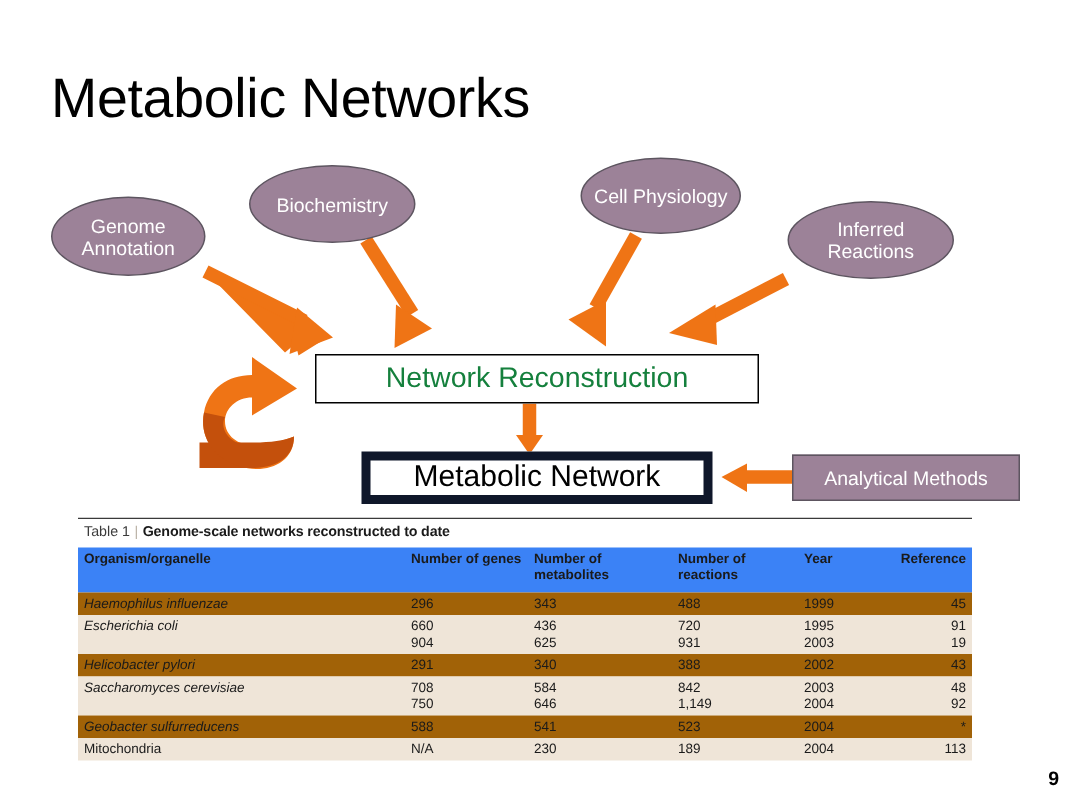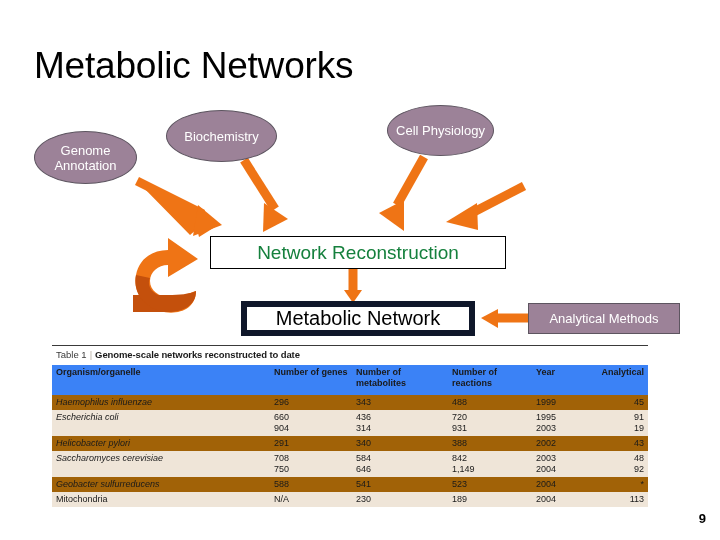--- a/index.html
+++ b/index.html
@@ -226,20 +226,23 @@
   </svg>
 
   <div class="node" id="node-genome">
     <span>Genome Annotation</span>
   </div>
   <div class="node" id="node-biochem">
     <span>Biochemistry</span>
   </div>
   <div class="node" id="node-cellphys">
     <span>Cell Physiology</span>
+  </div>
+  <div class="node" id="node-inferred">
+    <span>Inferred Reactions</span>
   </div>
 
   <div class="box" id="box-reconstruction">
     <span>Network Reconstruction</span>
   </div>
   <div class="box" id="box-metabolic">
     <span>Metabolic Network</span>
   </div>
   <div class="box" id="box-analytical">
     <span>Analytical Methods</span>
@@ -260,21 +263,21 @@
         <col style="width:58px">
         <col style="width:58px">
       </colgroup>
       <thead>
         <tr>
           <th>Organism/organelle</th>
           <th class="num">Number of genes</th>
           <th class="num">Number of metabolites</th>
           <th class="num">Number of reactions</th>
           <th class="num">Year</th>
-          <th class="right">Analytical</th>
+          <th class="right">Reference</th>
         </tr>
       </thead>
       <tbody>
           <tr class="band-a">
             <td class="org">Haemophilus influenzae</td>
             <td class="num">
               <span class="sub">296</span>
             </td>
             <td class="num">
               <span class="sub">343</span>
@@ -290,21 +293,21 @@
             </td>
           </tr>
           <tr class="band-b">
             <td class="org">Escherichia coli</td>
             <td class="num">
               <span class="sub">660</span>
               <span class="sub">904</span>
             </td>
             <td class="num">
               <span class="sub">436</span>
-              <span class="sub">314</span>
+              <span class="sub">625</span>
             </td>
             <td class="num">
               <span class="sub">720</span>
               <span class="sub">931</span>
             </td>
             <td class="num">
               <span class="sub">1995</span>
               <span class="sub">2003</span>
             </td>
             <td class="right">

